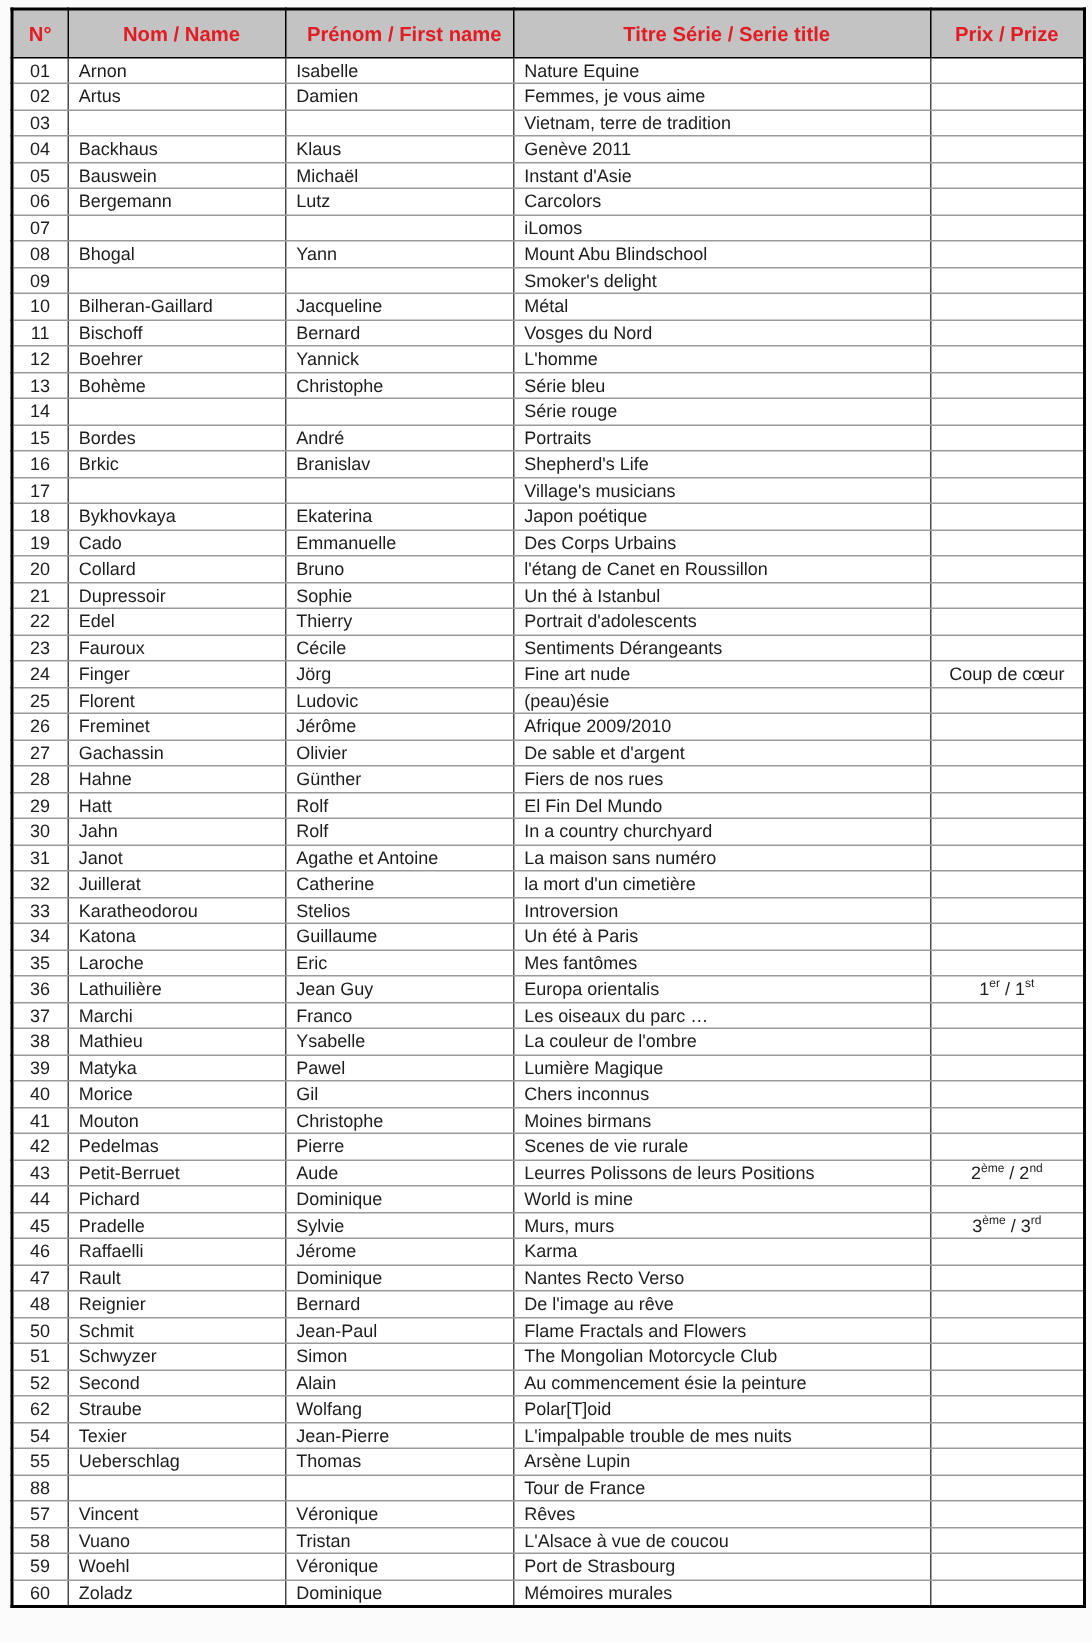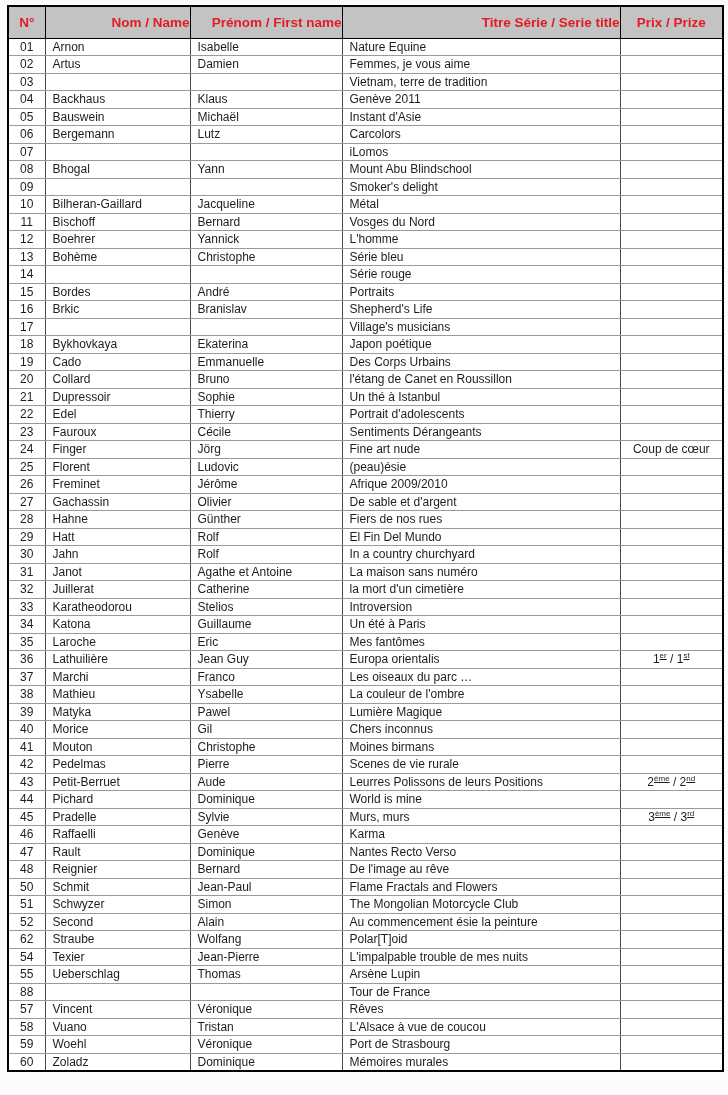--- a/index.html
+++ b/index.html
@@ -8,29 +8,29 @@
   }
   *{box-sizing:border-box;margin:0;padding:0;}
   html,body{width:728px;height:1095px;overflow:hidden;background:var(--page-bg);
     font-family:"Liberation Sans","DejaVu Sans",sans-serif;}
   .page{width:728px;height:1095px;padding:5px 6px 8px 7px;background:var(--page-bg);}
   table{border-collapse:collapse;width:715px;table-layout:fixed;background:var(--row-bg);
     border:2.5px solid var(--border-outer);}
   col.col-n{width:37px;} col.col-name{width:145px;} col.col-first{width:152px;}
   col.col-title{width:278px;} col.col-prize{width:103px;}
   th{height:32px;background:var(--header-bg);color:var(--header-text);
-    font-size:13.5px;font-weight:bold;text-align:right;padding:0 0 0 7px;
+    font-size:13.5px;font-weight:bold;text-align:center;padding:0 0 0 7px;
     border:1px solid var(--border-outer);border-bottom:1.5px solid var(--border-outer);}
   th.center{text-align:center;padding:0;}
   td{height:17.5px;font-size:12px;color:var(--text);padding:0 2px 0 7px;
     border-left:1px solid var(--border-v);border-right:1px solid var(--border-v);
     border-top:1px solid var(--border-h);border-bottom:1px solid var(--border-h);
     white-space:nowrap;overflow:hidden;line-height:16px;}
   td.center{text-align:center;padding:0 2px;}
-  sup{font-size:8px;line-height:0;text-decoration:underline;}
+  sup{font-size:8px;line-height:0;}
 </style>
 </head>
 <body>
 
 <div class="page">
   <table>
     <colgroup>
       <col class="col-n">
         <col class="col-name">
         <col class="col-first">
@@ -358,21 +358,21 @@
         <tr>
           <td class="center">45</td>
           <td>Pradelle</td>
           <td>Sylvie</td>
           <td>Murs, murs</td>
           <td class="center"><span>3</span><sup>ème</sup><span> / 3</span><sup>rd</sup></td>
         </tr>
         <tr>
           <td class="center">46</td>
           <td>Raffaelli</td>
-          <td>Genève</td>
+          <td>Jérome</td>
           <td>Karma</td>
           <td class="center"></td>
         </tr>
         <tr>
           <td class="center">47</td>
           <td>Rault</td>
           <td>Dominique</td>
           <td>Nantes Recto Verso</td>
           <td class="center"></td>
         </tr>

